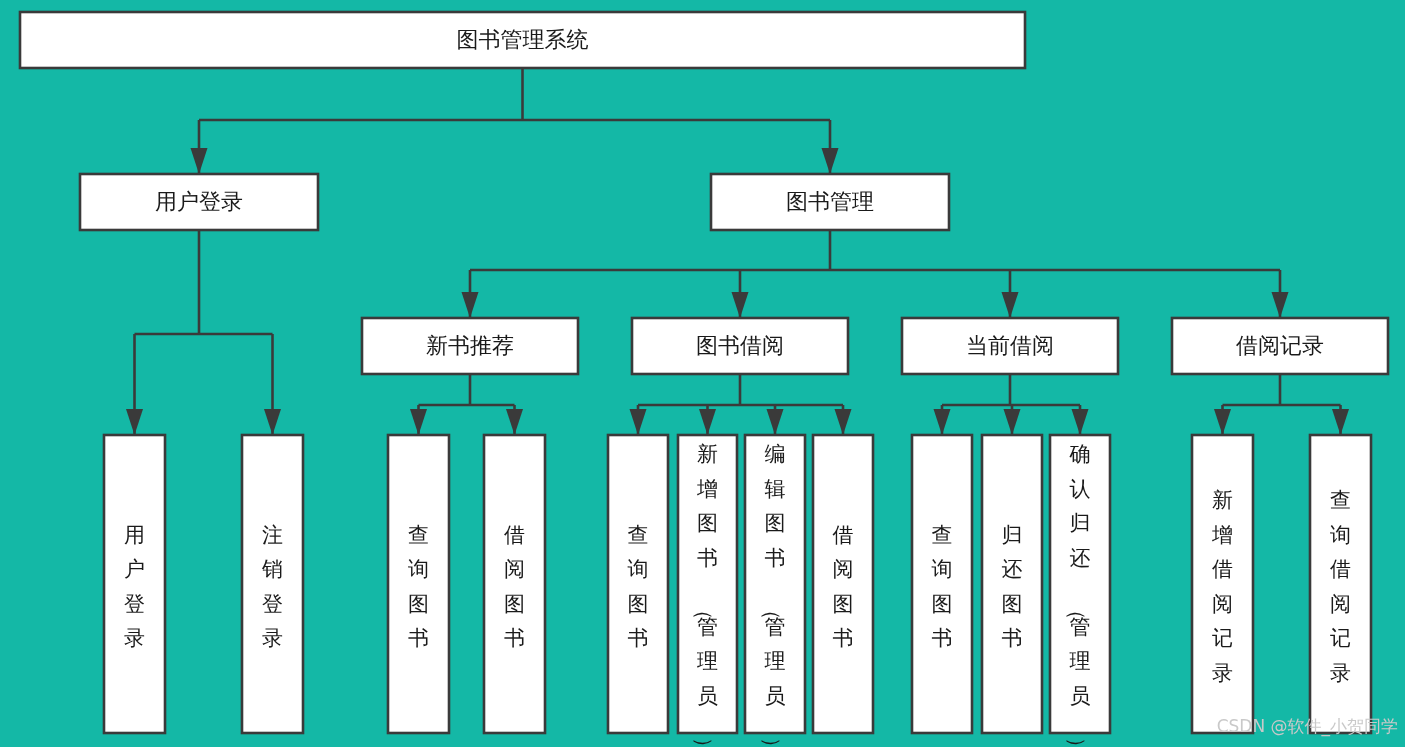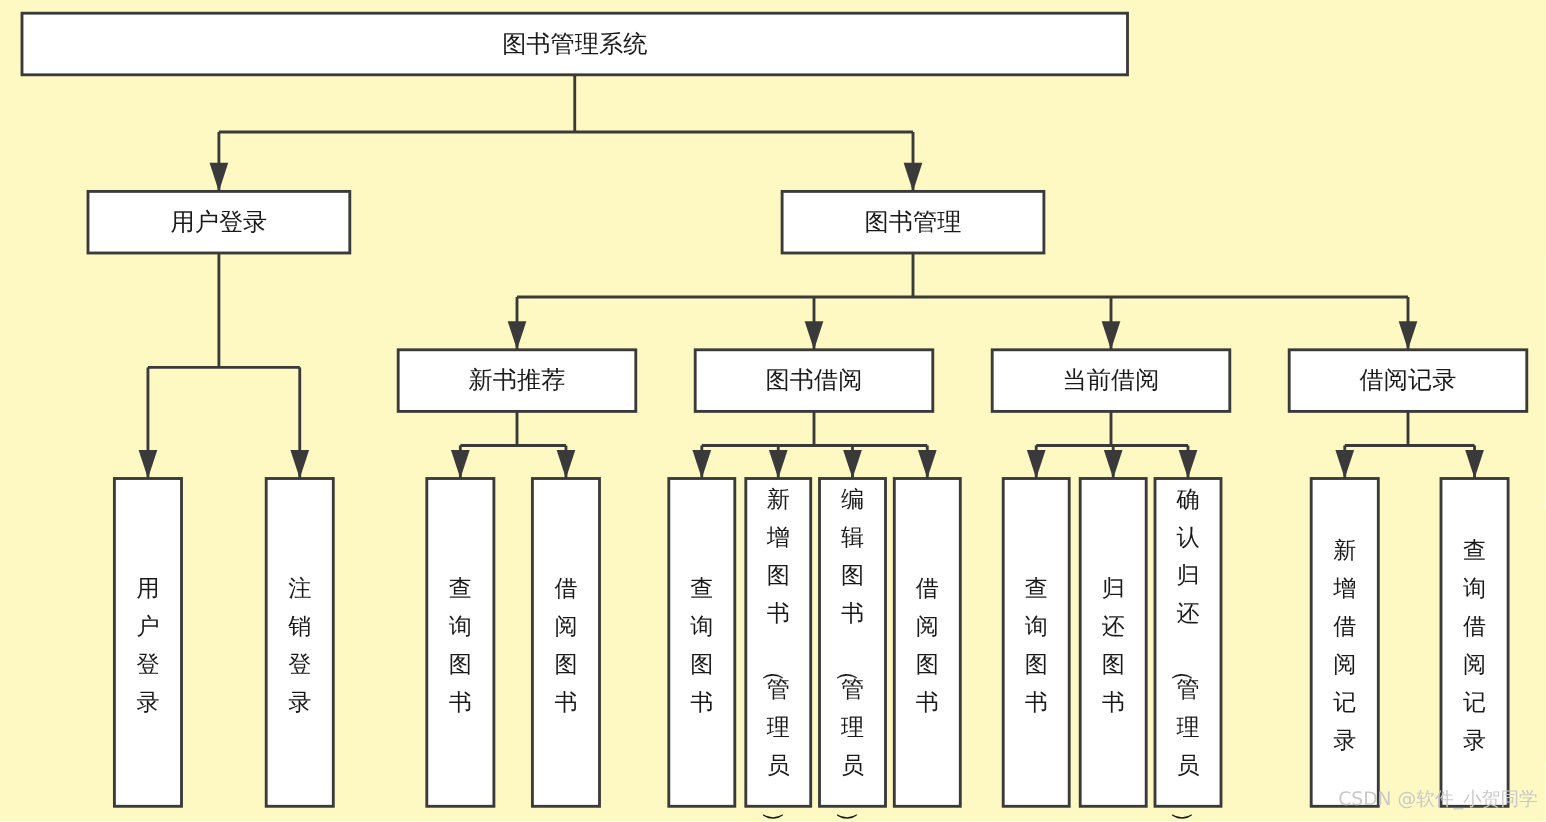--- a/index.html
+++ b/index.html
@@ -8,21 +8,21 @@
     padding: 0;
     background: #ffffff;
   }
   body {
     font-family: "DejaVu Sans", "Liberation Sans", sans-serif;
   }
   #diagram-root {
     position: relative;
     width: 1405px;
     height: 747px;
-    background: #fef9c3;
+    background: #14b8a6;
     overflow: hidden;
     text-align: right;
   }
   svg#chart-svg {
     position: absolute;
     left: 0;
     top: 0;
     width: 1405px;
     height: 747px;
     display: block;

